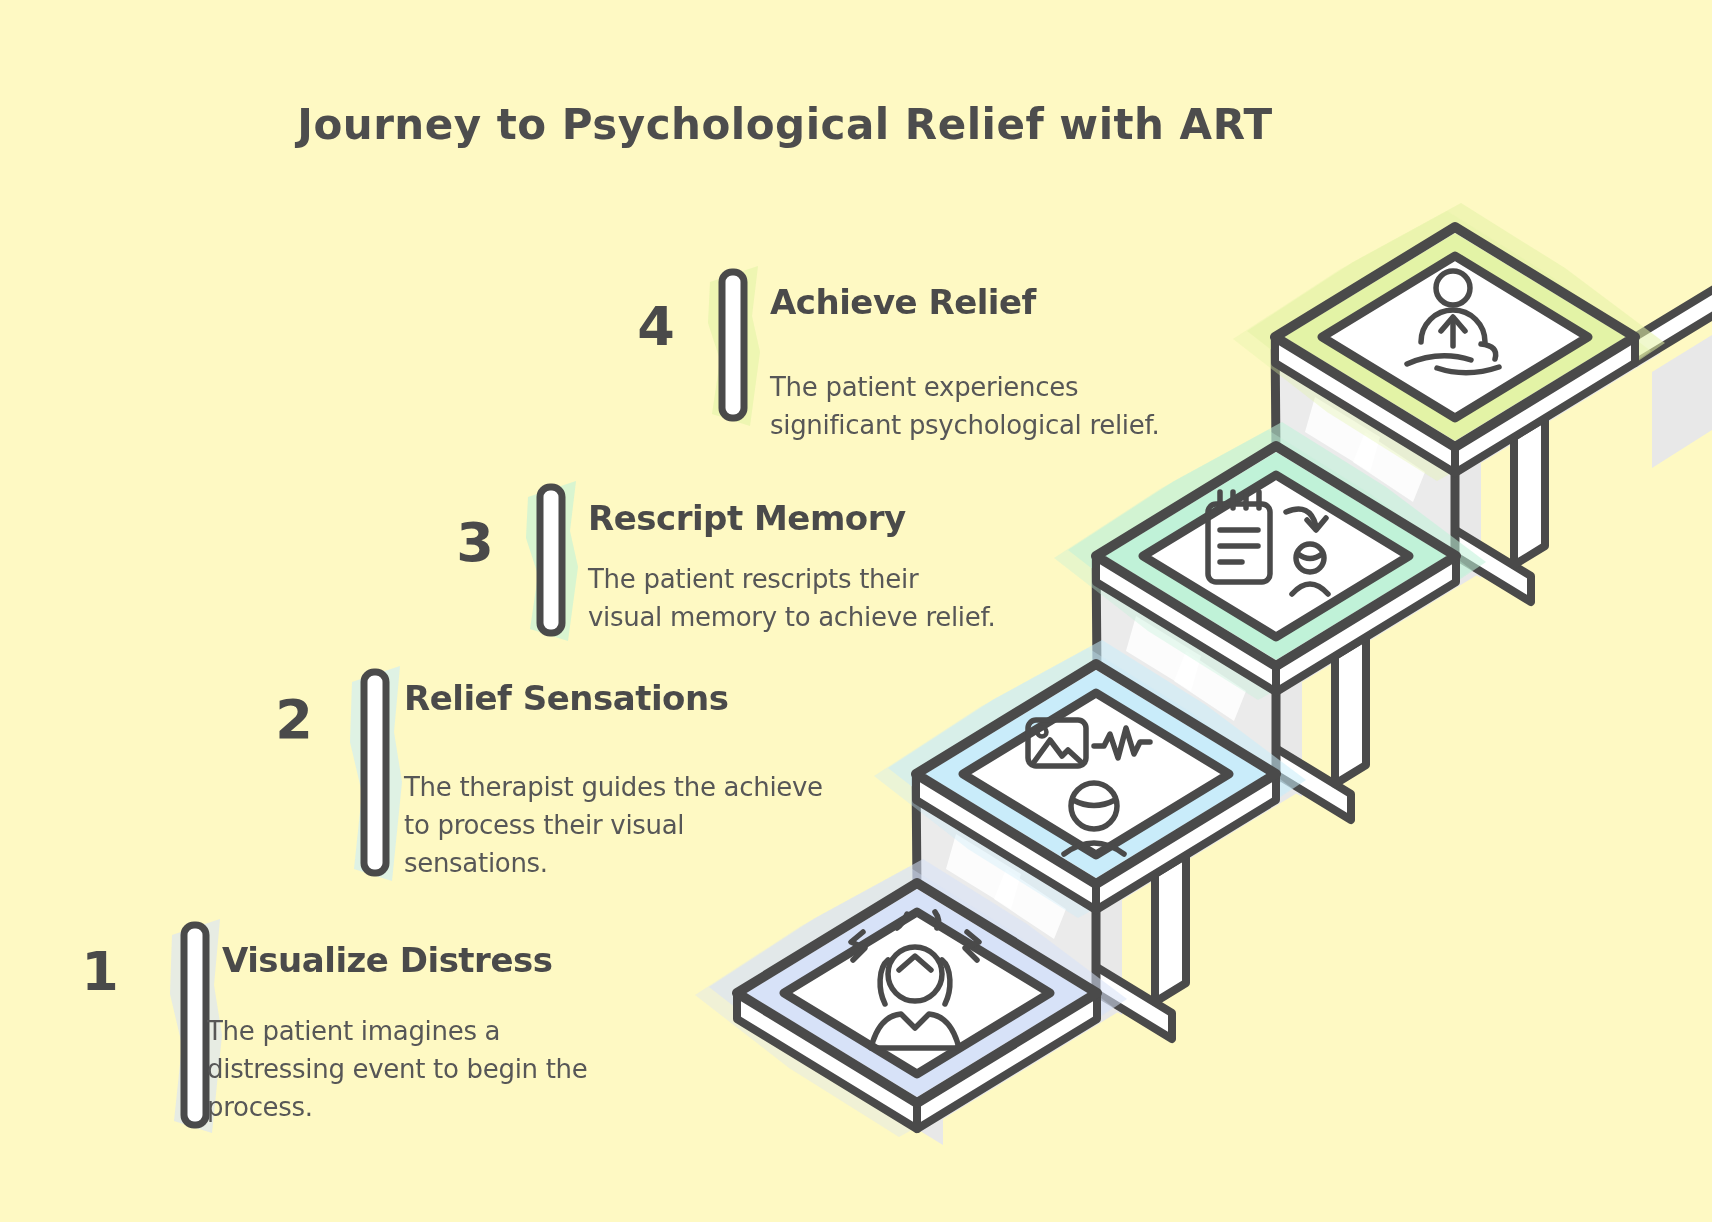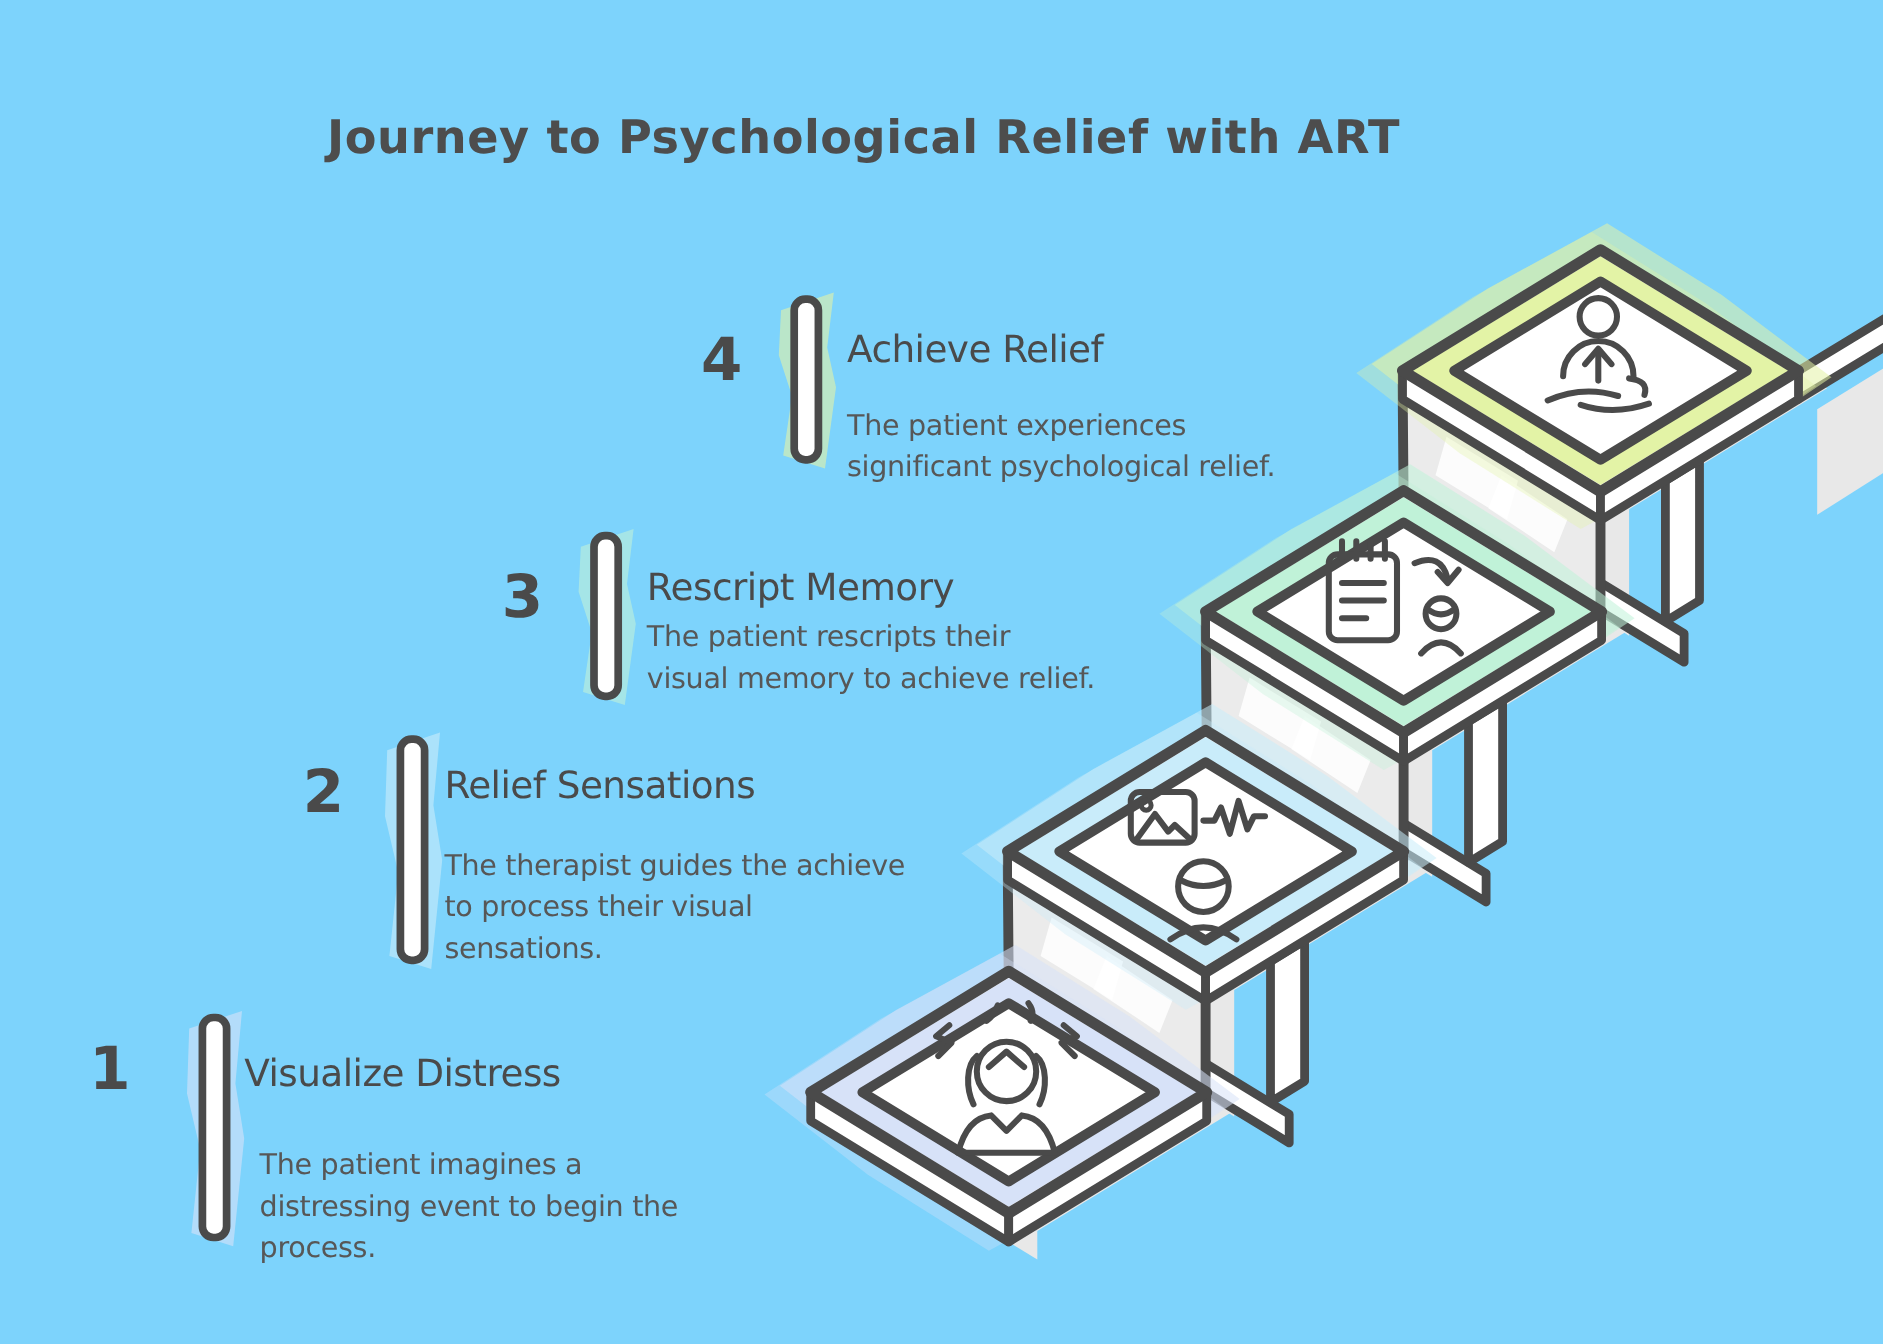--- a/index.html
+++ b/index.html
@@ -1,22 +1,22 @@
 <!DOCTYPE html>
 <html><head>
 <meta charset="utf-8">
 <style>
   html,body{margin:0;padding:0;background:#ffffff;}
-  .canvas{position:relative;width:1712px;height:1222px;background:#7dd3fc;overflow:hidden;
+  .canvas{position:relative;width:1712px;height:1222px;background:#fef9c3;overflow:hidden;
           font-family:"DejaVu Sans",sans-serif;}
   .stage{position:absolute;left:0;top:0;}
   .abs{position:absolute;white-space:nowrap;}
   .title{font-size:42px;font-weight:700;color:#4d4d4d;text-align:center;letter-spacing:.5px;}
   .step-number{font-size:54px;font-weight:700;color:#4a4a4a;text-align:center;}
-  .step-heading{font-size:34px;font-weight:400;color:#4a4a4a;letter-spacing:-.5px;margin-top:16px;}
+  .step-heading{font-size:34px;font-weight:700;color:#4a4a4a;letter-spacing:-.5px;}
   .step-desc{font-size:26px;color:#575757;line-height:38px;letter-spacing:-.3px;}
   
   .ink{stroke:#4a4a4a;fill:none;stroke-linejoin:round;stroke-linecap:round;}
   .tread-outer{stroke-width:10;}
   .tread-inner{fill:#ffffff;stroke-width:9;}
   .tread-base{fill:#ffffff;stroke:none;}
   .slab{fill:#ffffff;stroke:#4a4a4a;stroke-width:8;stroke-linejoin:round;}
   .wall{fill:#ebebeb;stroke:#4a4a4a;stroke-width:9;stroke-linejoin:round;}
   .wallpatch{fill:#ffffff;opacity:.85;stroke:none;}
   .shadow{fill:#e8e8e8;stroke:none;}
@@ -174,19 +174,19 @@
 <div class="abs step-number" style="left:268px;top:688px;width:52px;">2</div>
 <div class="abs step-heading" style="left:404px;top:678px;">Relief Sensations</div>
 <div class="abs step-desc" style="left:404px;top:768px;">
   <div>The therapist guides the achieve</div>
   <div>to process their visual</div>
   <div>sensations.</div>
 </div>
 
 <div class="abs step-number" style="left:74px;top:940px;width:52px;">1</div>
 <div class="abs step-heading" style="left:222px;top:940px;">Visualize Distress</div>
-<div class="abs step-desc" style="left:236px;top:1012px;margin-top:28px;">
+<div class="abs step-desc" style="left:207px;top:1012px;">
   <div>The patient imagines a</div>
   <div>distressing event to begin the</div>
   <div>process.</div>
 </div>
 
 </div>
 
 </body></html>

